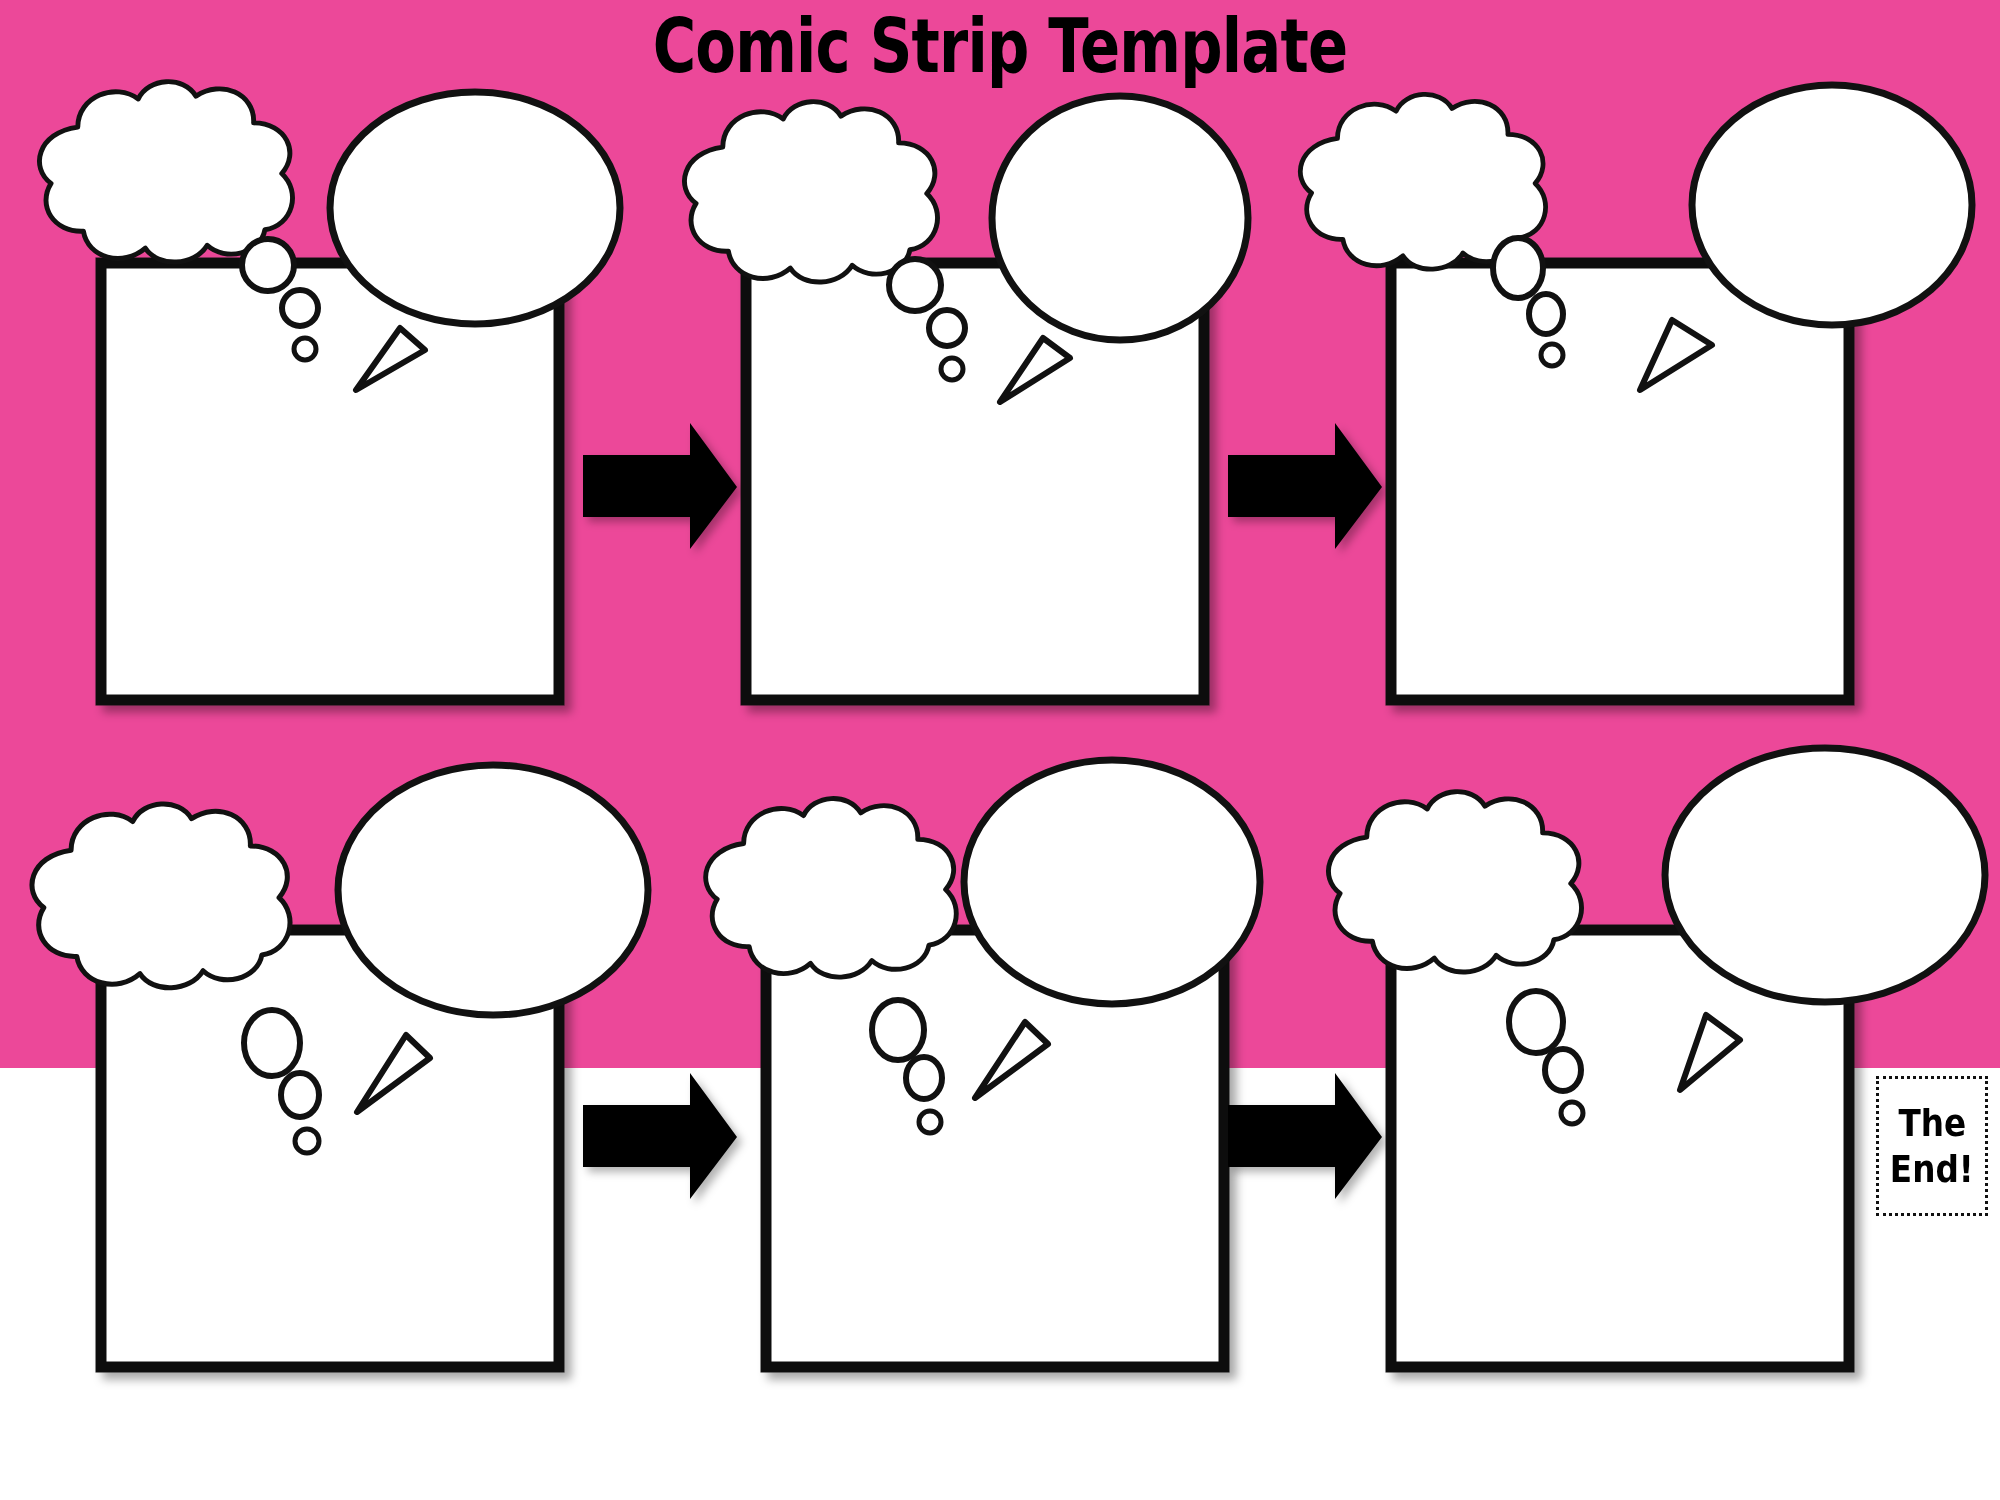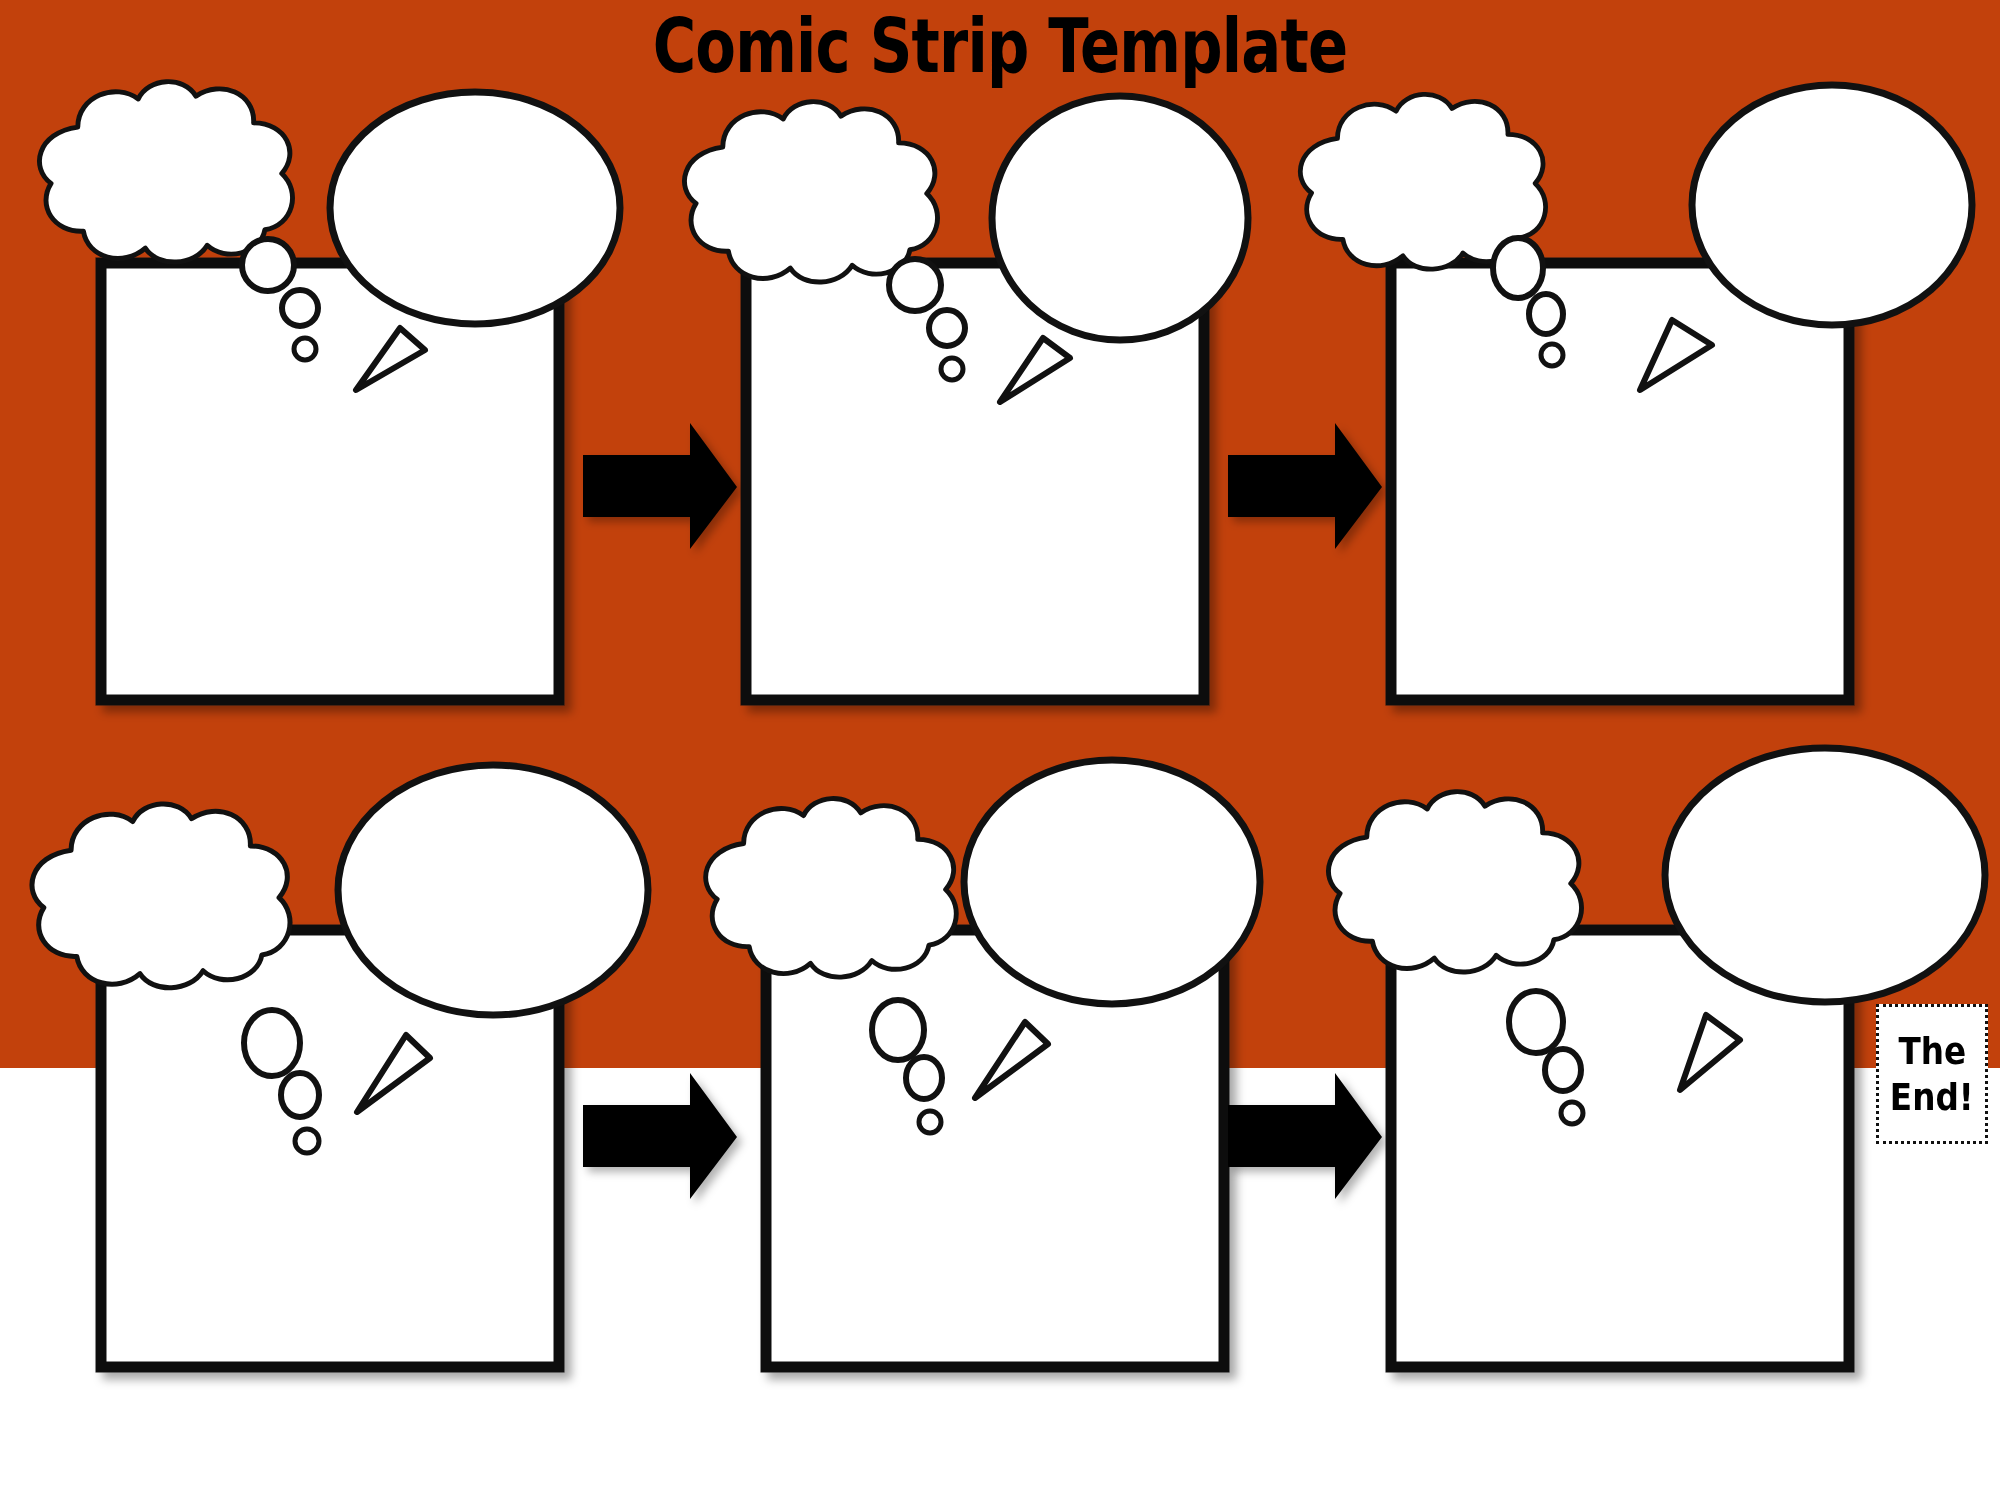--- a/index.html
+++ b/index.html
@@ -15,21 +15,21 @@
     font-family: "Liberation Sans", sans-serif;
     position: relative;
   }
 
   #sheet {
     position: absolute;
     left: 0;
     top: 0;
     width: 2000px;
     height: 1068px;
-    background: #c2410c;
+    background: #ec4899;
   }
 
   
   #page-title {
     position: absolute;
     left: 0;
     top: 6px;
     width: 2000px;
     text-align: center;
     font-family: "DejaVu Sans", sans-serif;
@@ -49,21 +49,21 @@
     left: 0;
     top: 0;
     width: 2000px;
     height: 1500px;
   }
 
   
   #the-end-box {
     position: absolute;
     left: 1876px;
-    top: 1004px;
+    top: 1076px;
     width: 112px;
     height: 140px;
     border: 3px dotted #111111;
     box-sizing: border-box;
     display: flex;
     flex-direction: column;
     align-items: center;
     justify-content: center;
     background: #ffffff;
   }

